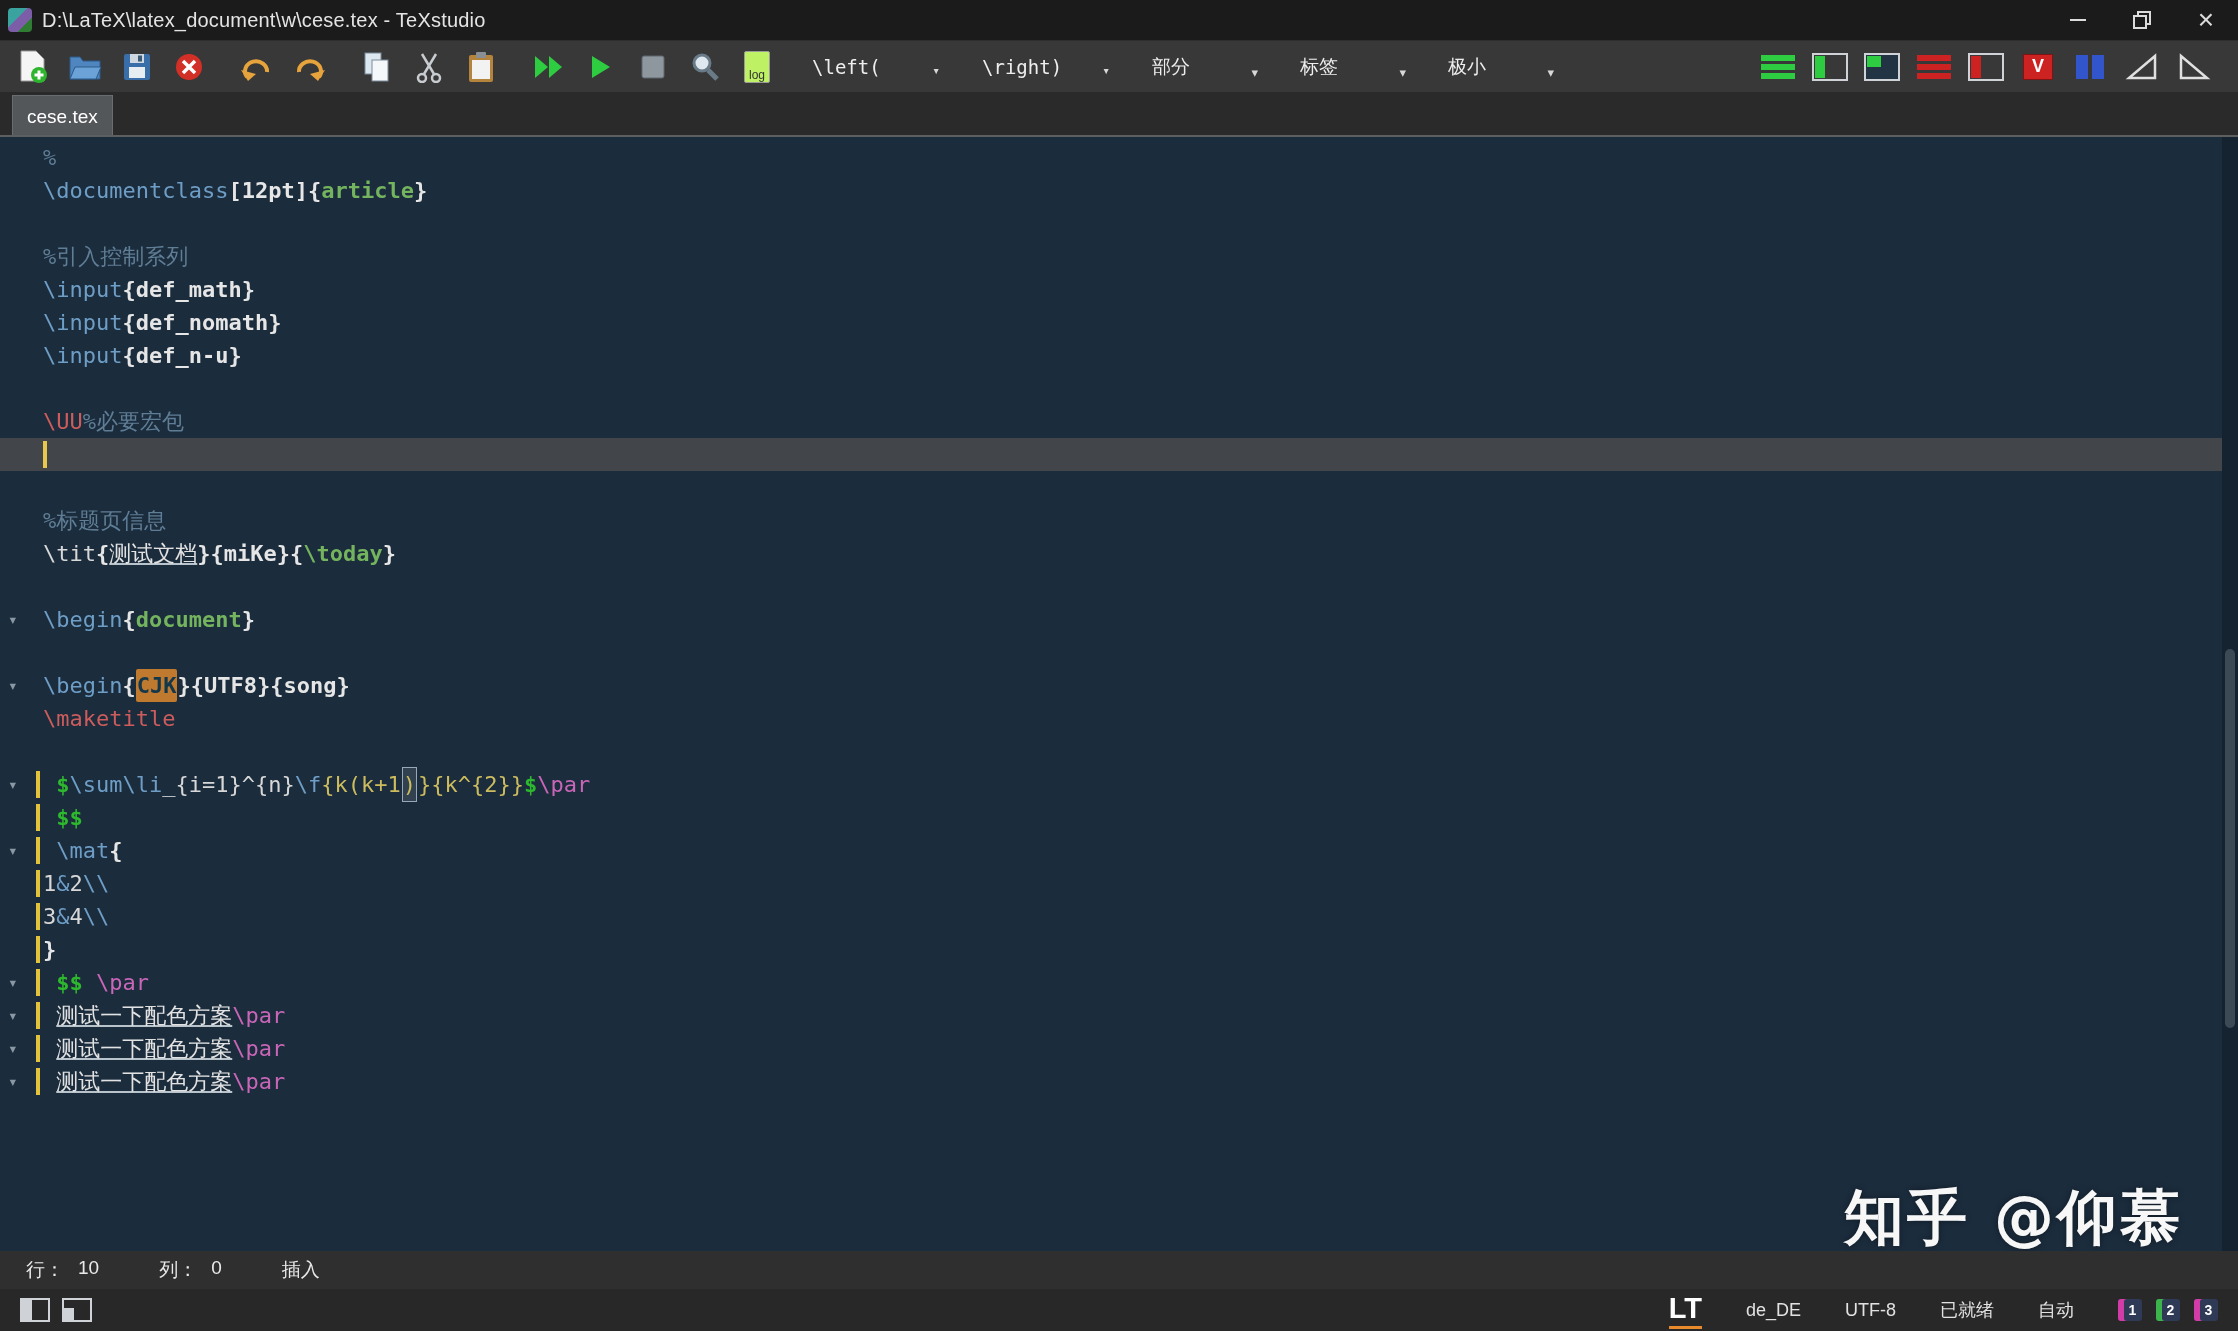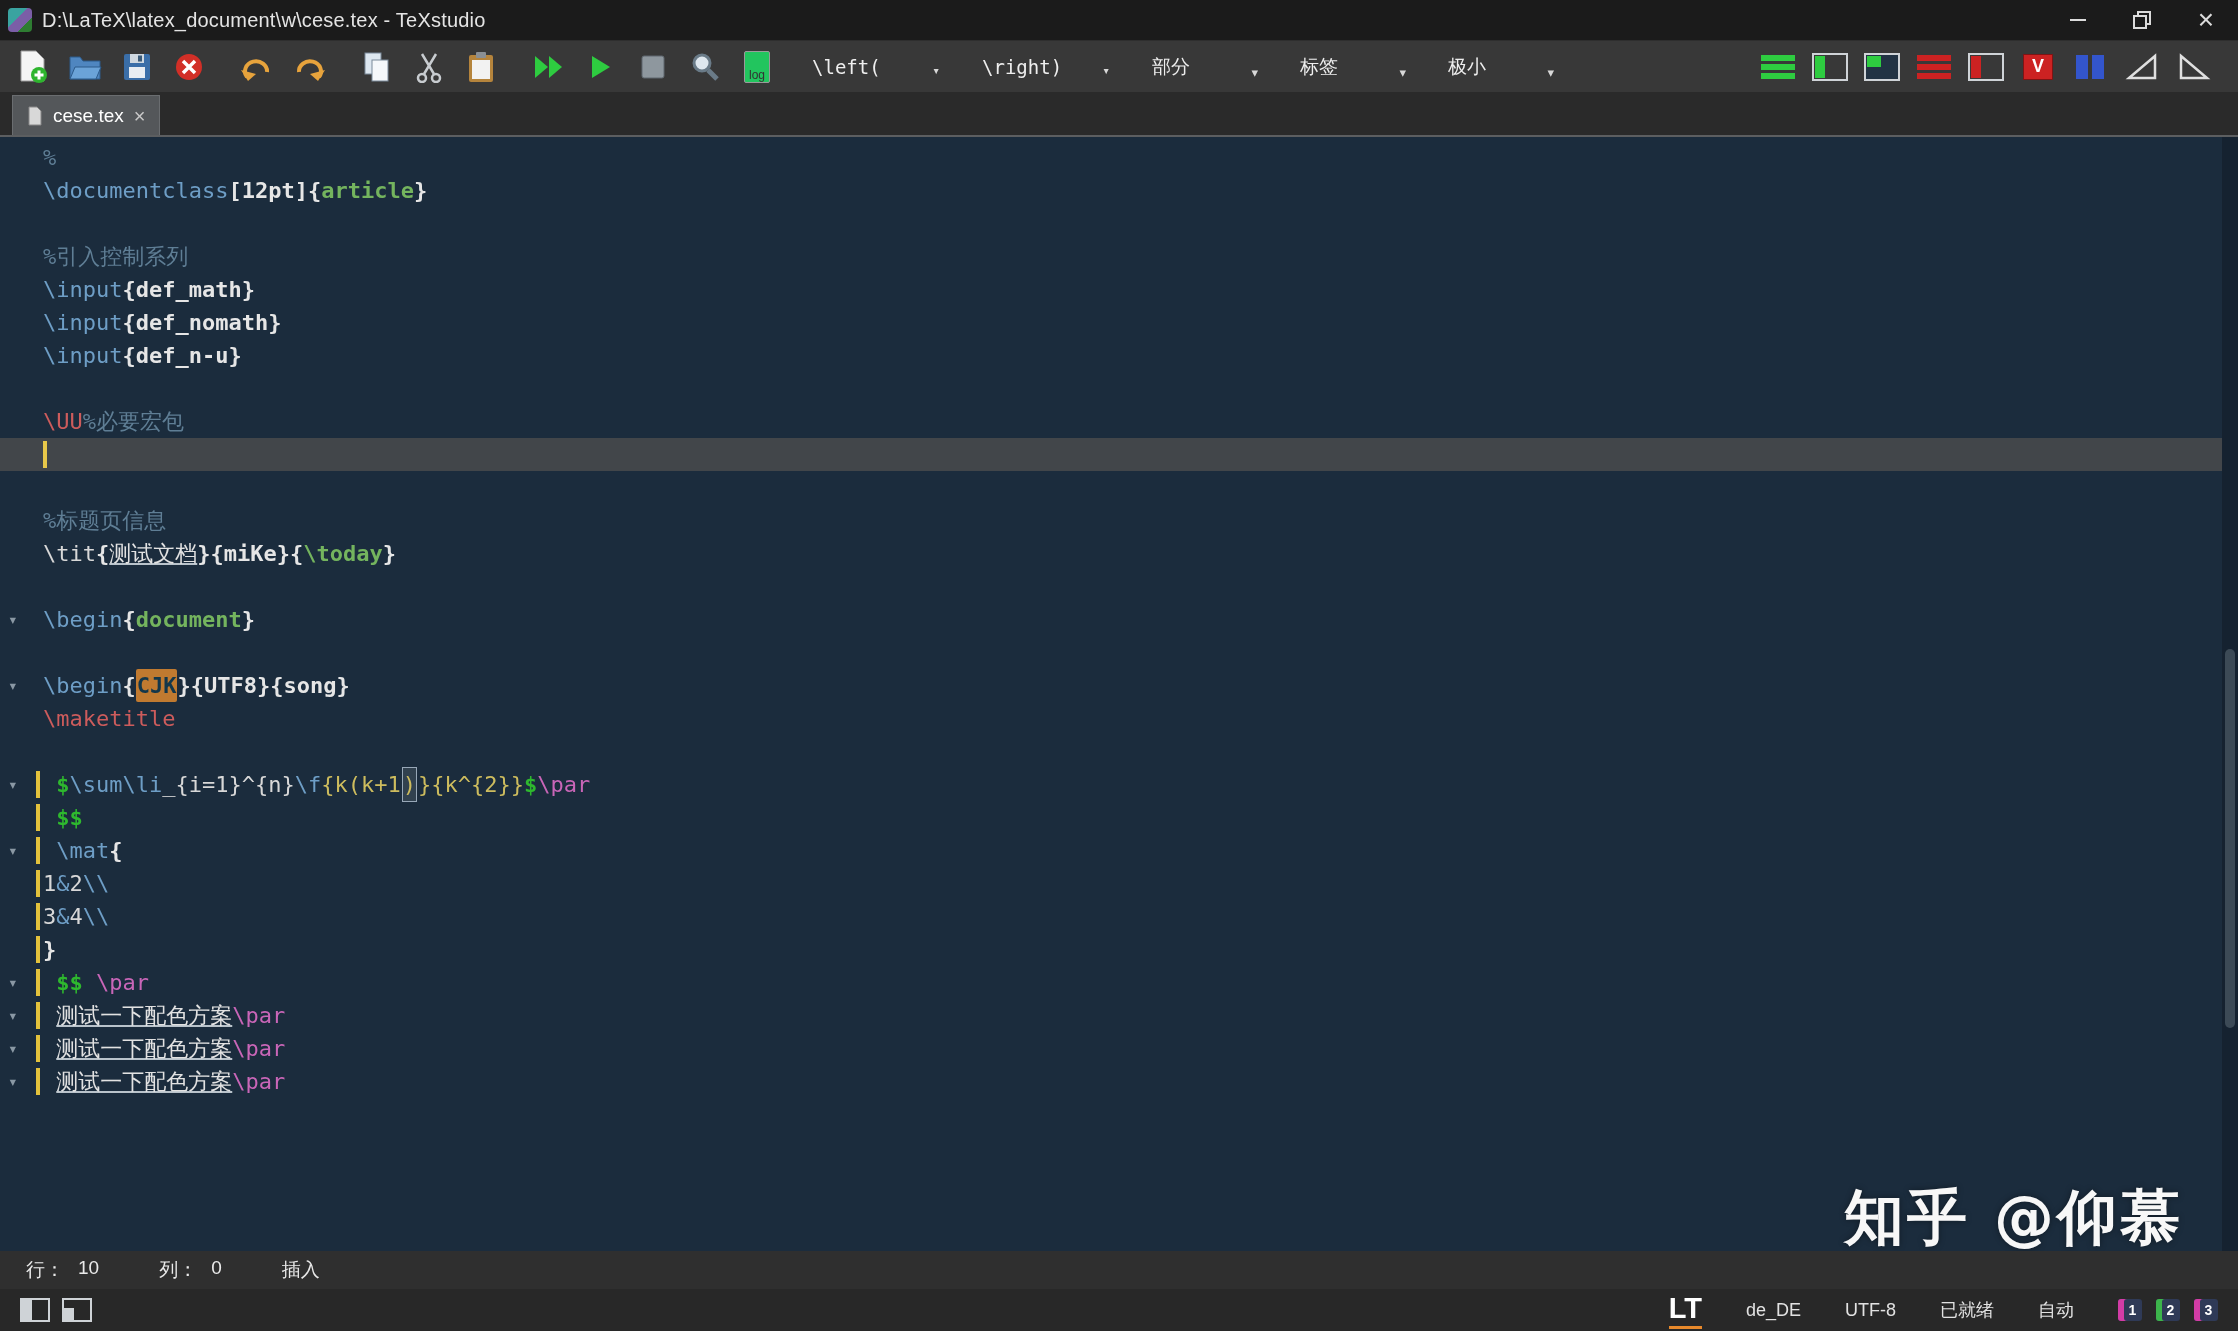--- a/index.html
+++ b/index.html
@@ -20,39 +20,39 @@
   
   .menubar { height:36px; background:#3a3a3a; border-top:1px solid #2c2c2c; display:flex;
              align-items:center; padding-left:10px; color:#f2f2f2; font-size:19px; }
   .menu-item { padding:0 13px; height:100%; display:flex; align-items:center; }
 
   
   .toolbar { height:52px; background:#383838; border-top:1px solid #2e2e2e; display:flex;
              align-items:center; padding:0 10px; gap:6px; }
   .tbtn { width:46px; height:44px; display:flex; align-items:center; justify-content:center; flex-shrink:0; }
   .tsep { width:10px; flex-shrink:0; }
-  .log-icon { width:26px; height:32px; background:#22c55e; border:1px solid #9a9a9a; border-radius:2px;
+  .log-icon { width:26px; height:32px; background:#bef264; border:1px solid #9a9a9a; border-radius:2px;
               display:flex; align-items:flex-end; justify-content:center; }
   .log-icon span { font-size:12px; color:#333; line-height:14px; }
   .dropdown { display:flex; align-items:flex-end; color:#eeeeee; font-size:19px; padding:0 10px;
               min-width:148px; justify-content:space-between; flex-shrink:0; }
   .dropdown.cn { min-width:126px; }
   .dropdown .dd-arrow { font-size:13px; color:#d8d8d8; margin-left:16px; }
   .mono { font-family:"DejaVu Sans Mono", monospace; }
   .matrix-group { margin-left:auto; display:flex; align-items:center; gap:12px; margin-right:14px; }
   .micon { width:40px; height:32px; display:flex; align-items:center; justify-content:center; }
   .v-box { width:30px; height:26px; background:#cc2222; color:#ffffff; font-weight:bold; font-size:18px;
            display:flex; align-items:center; justify-content:center; border:1px solid #7e1414; }
 
   
   .tabbar { height:45px; background:#2a2a2a; display:flex; align-items:flex-end;
             border-bottom:2px solid #5c5e60; }
   .tab { height:40px; margin-left:12px; background:#54575a; color:#ffffff; display:flex;
          align-items:center; padding:0 14px; font-size:19px; gap:10px; border:1px solid #6a6d70;
-         border-bottom:none; }
+         border-bottom:none;flex-direction:column; }
   .tab-close { color:#c9c9c9; font-size:20px; line-height:1; }
 
   
   .editor { flex:1; position:relative; background:#1b2c3d; overflow:hidden; }
   .lines { padding-top:4px; }
   .code-line { display:flex; align-items:center; height:33px; white-space:pre;
                font-family:"DejaVu Sans Mono", monospace; font-size:22px; line-height:33px;
                color:#d8d8d8; position:relative; }
   .code-line.current { background:#42464a; }
   .gutter { width:43px; flex-shrink:0; position:relative; height:100%; }

